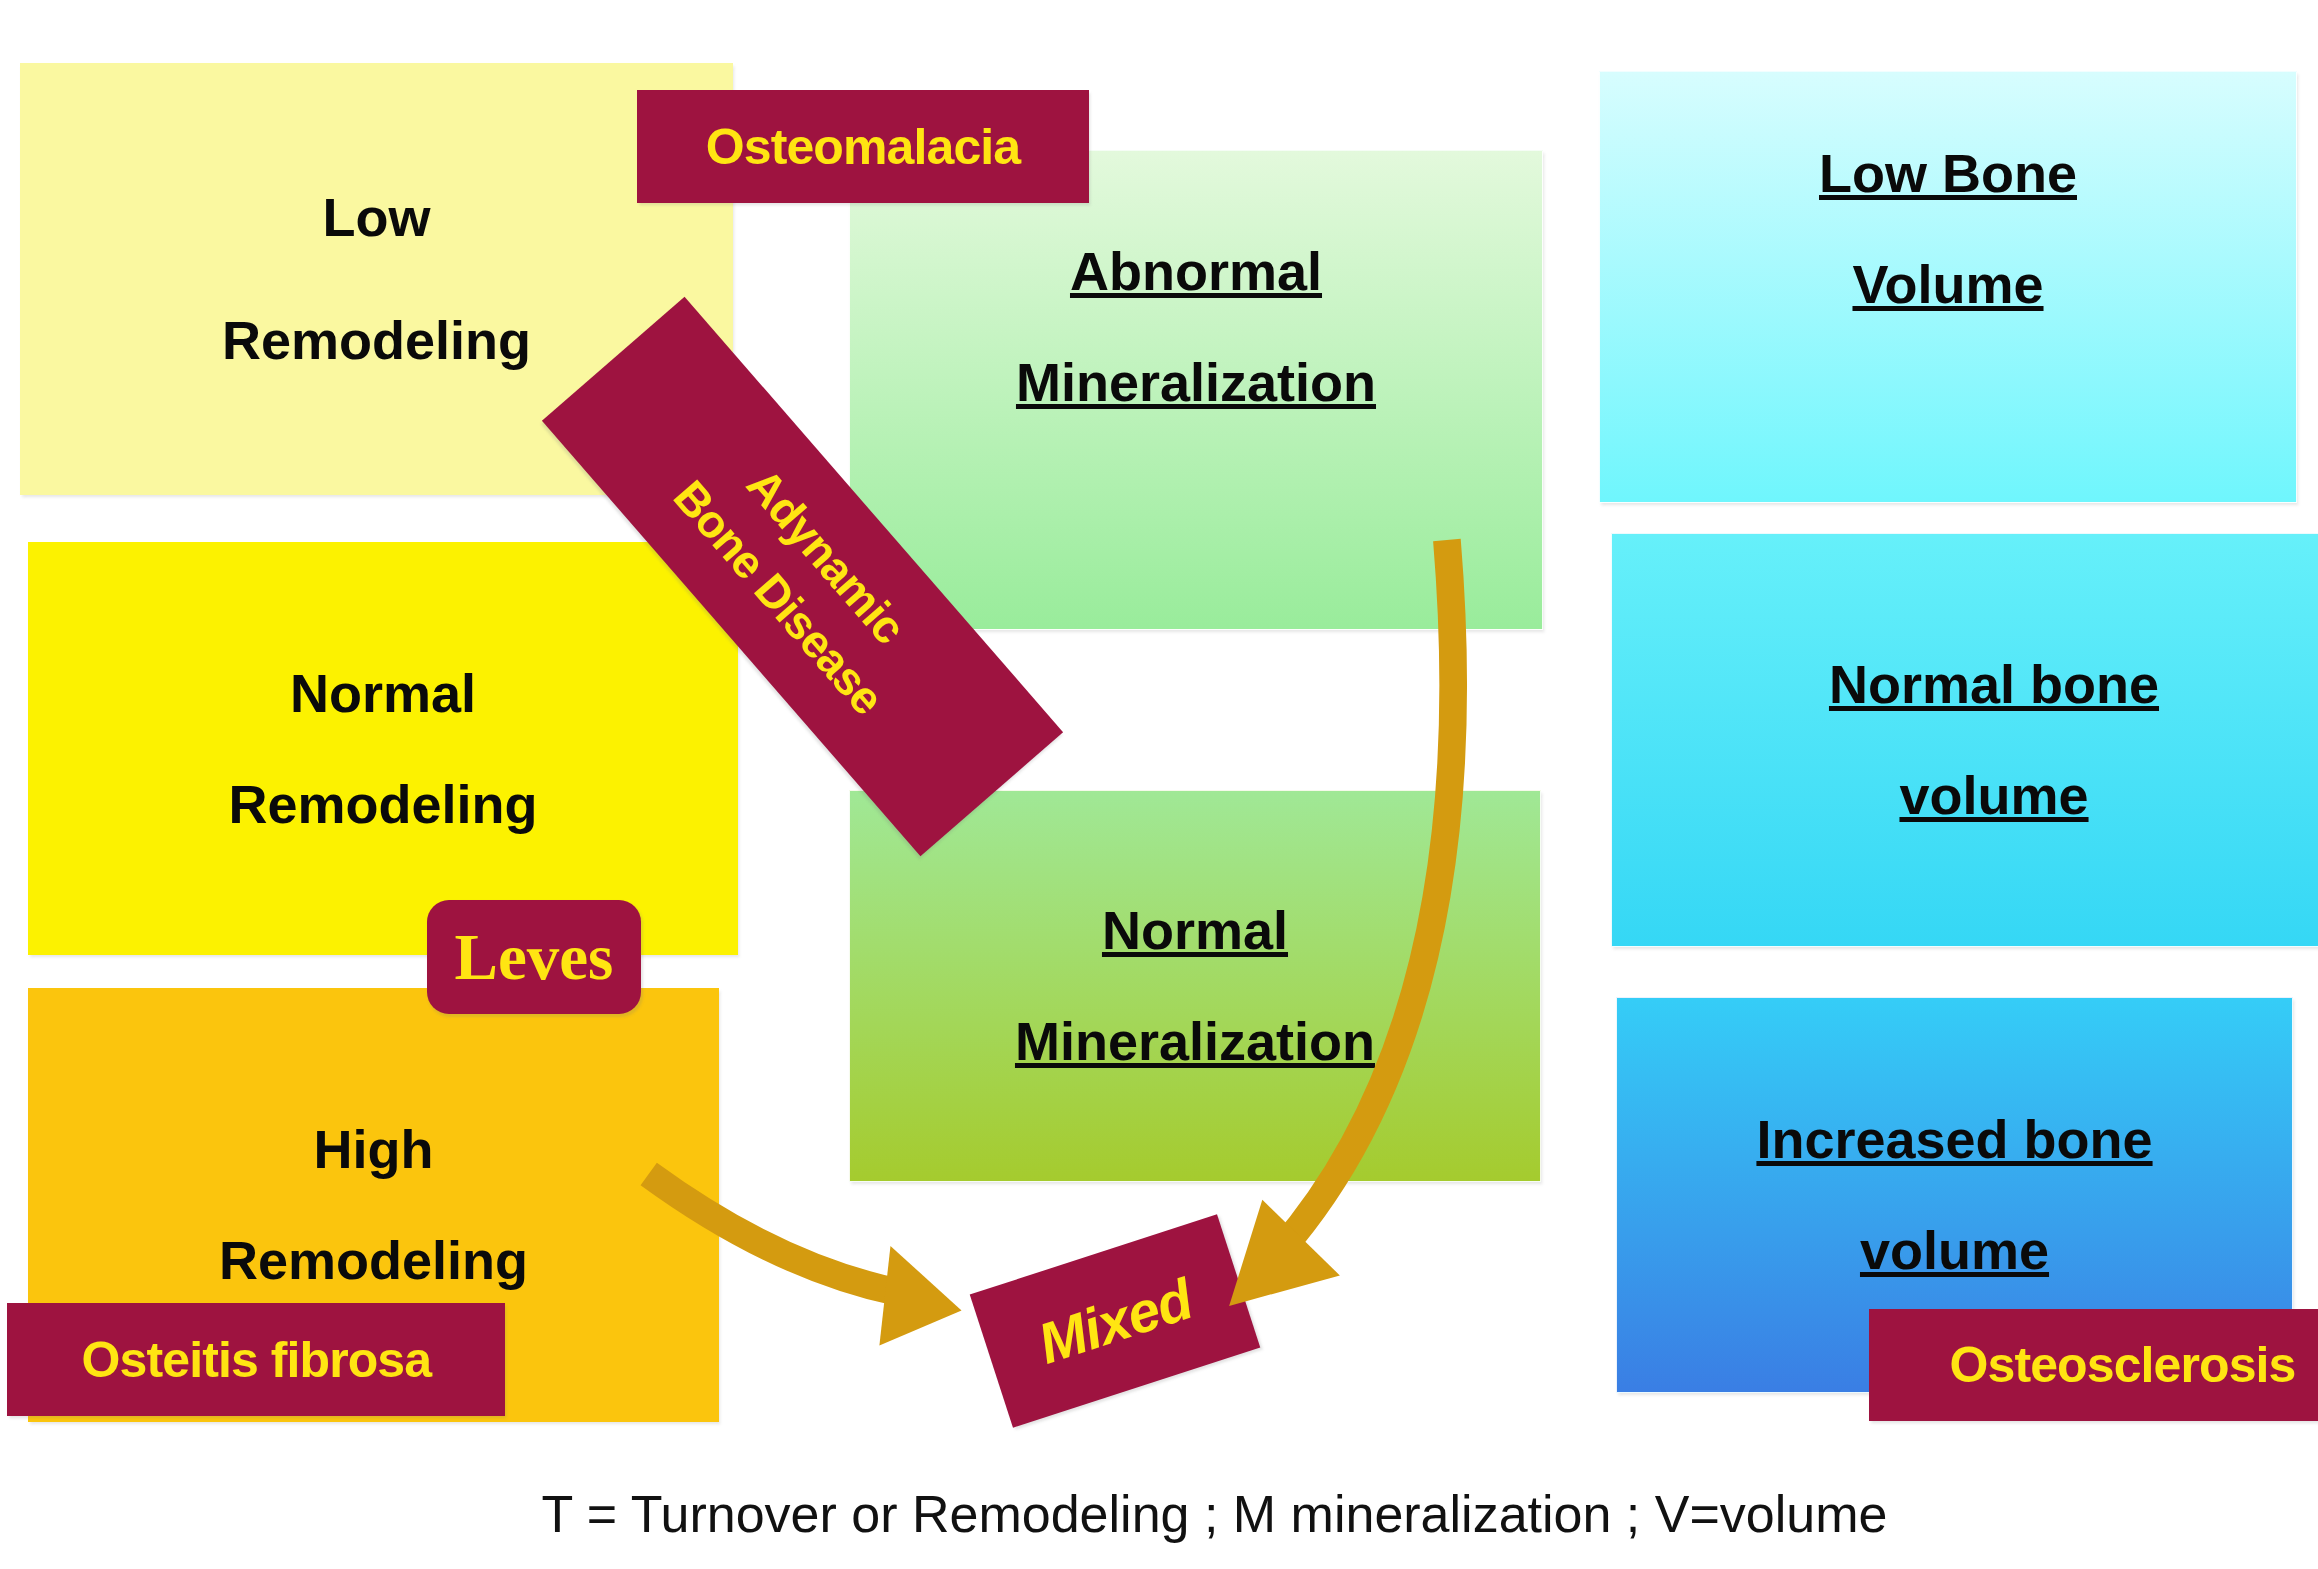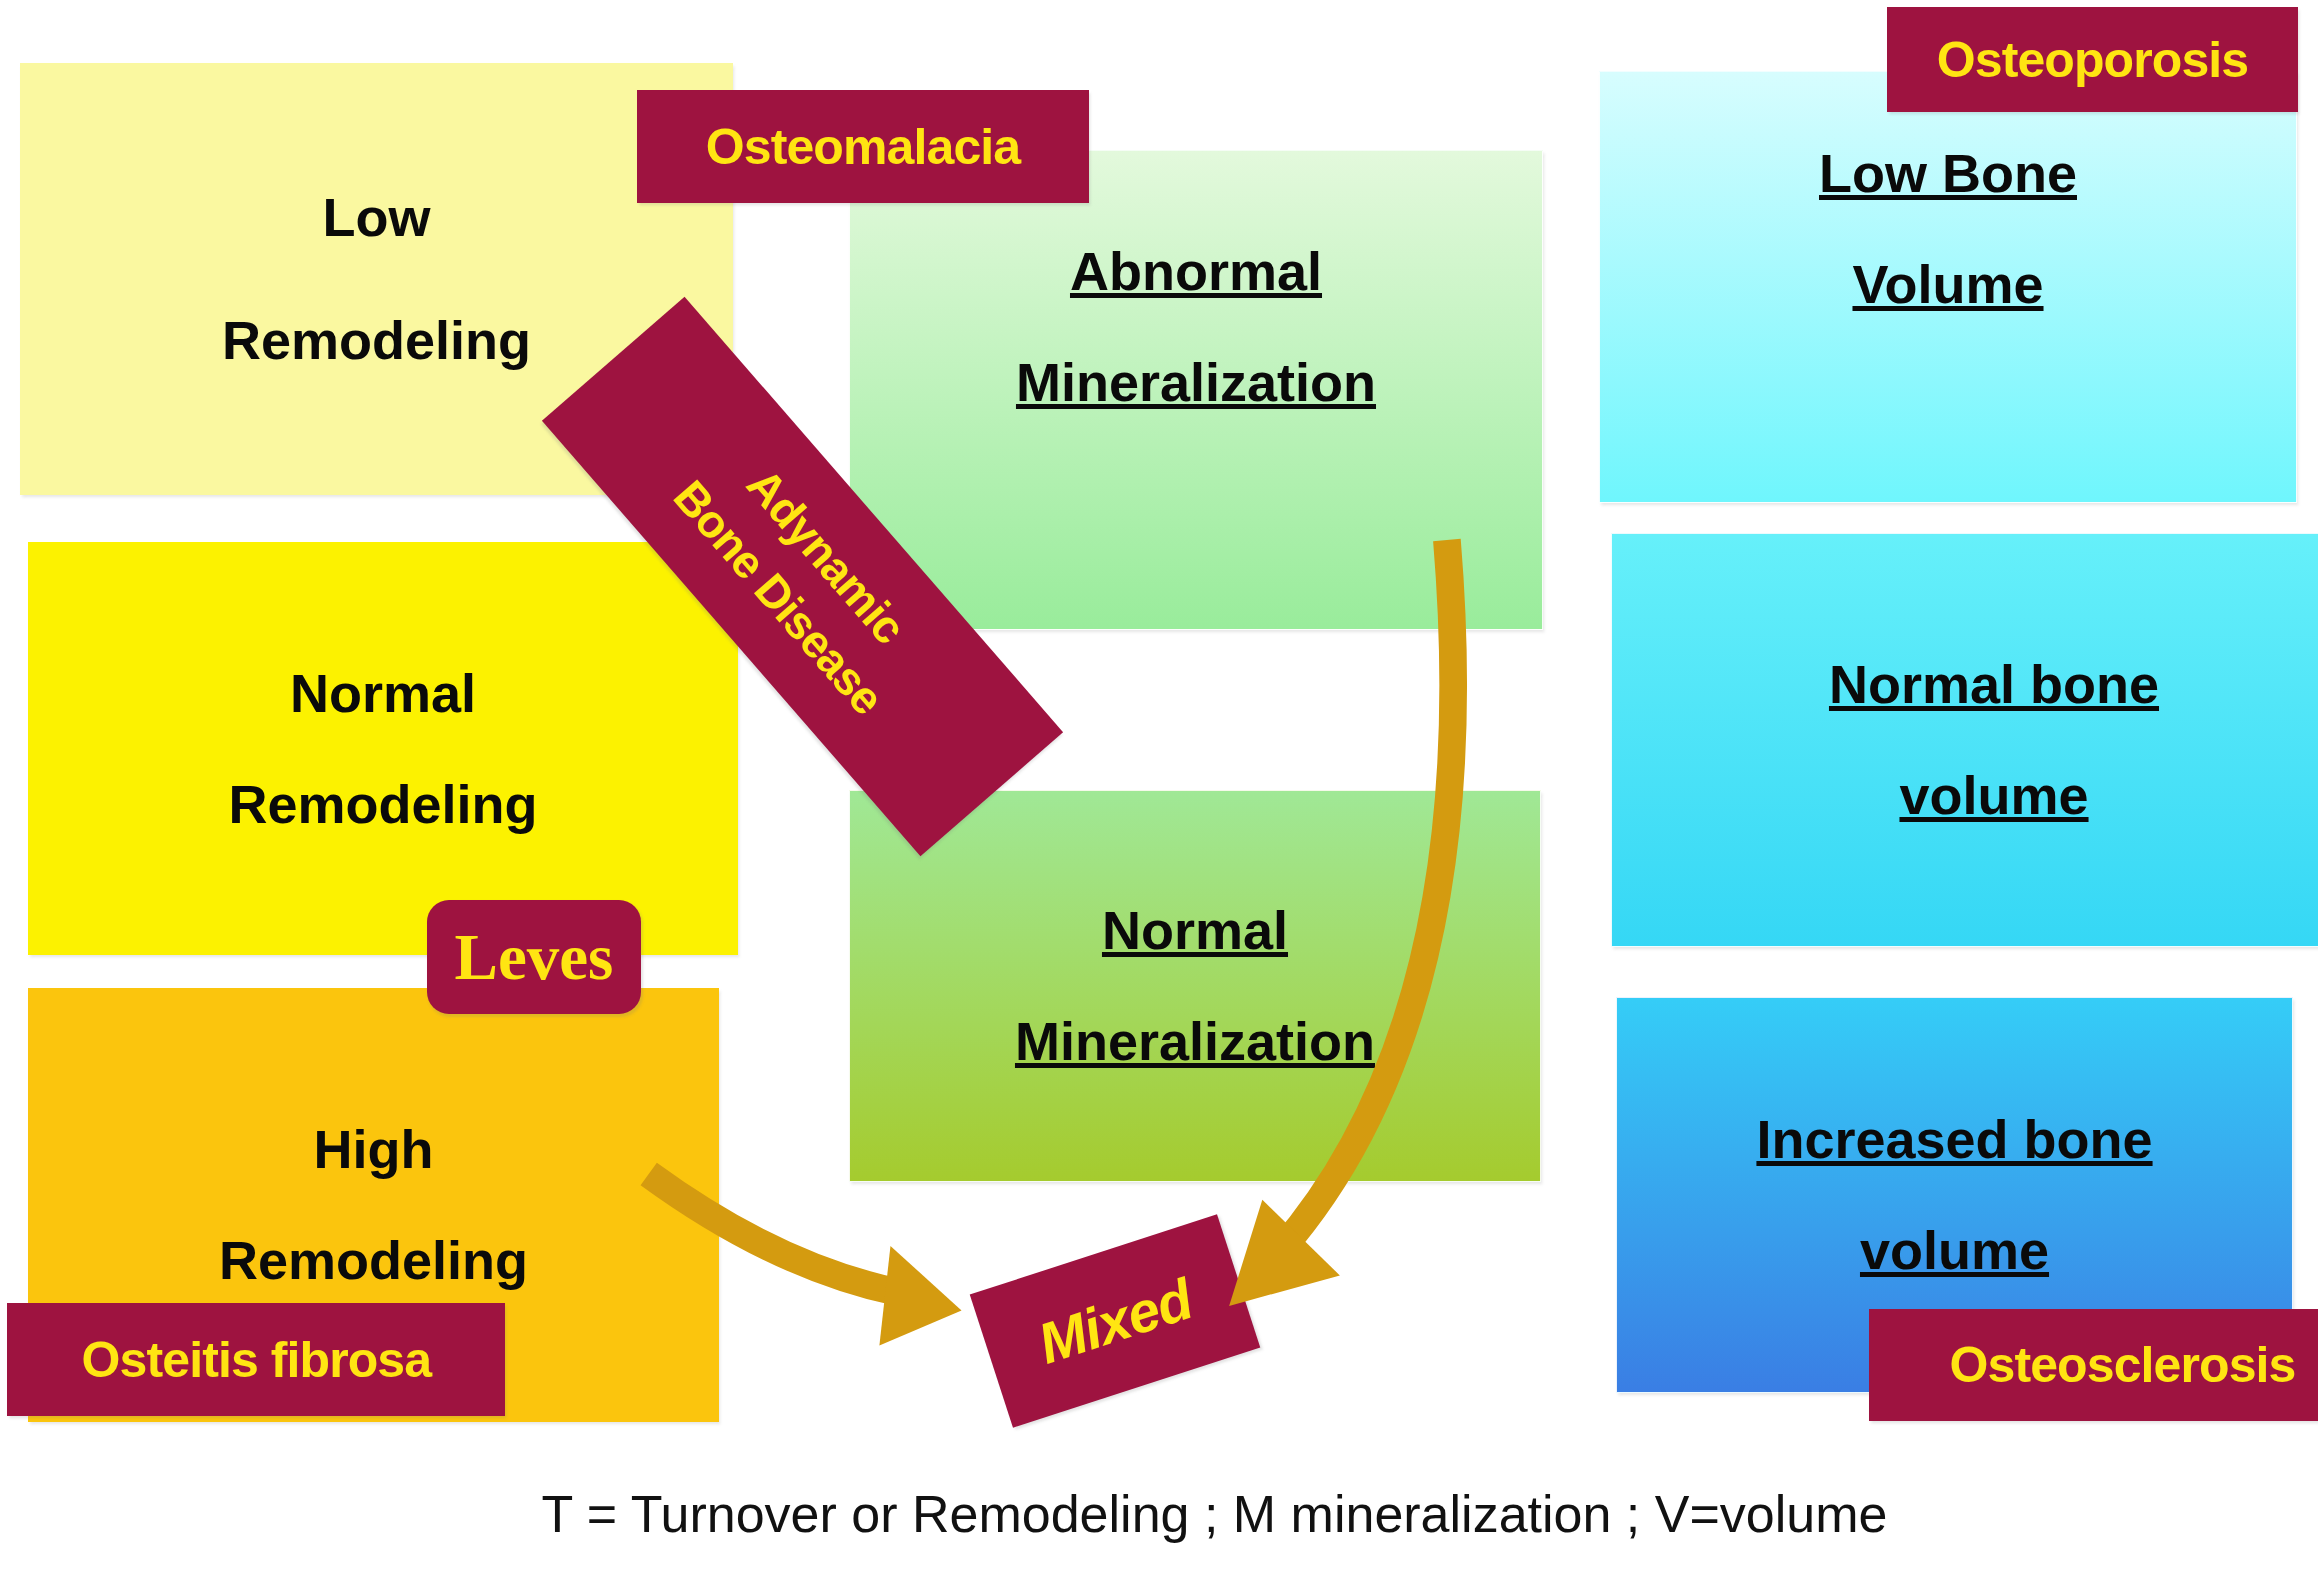--- a/index.html
+++ b/index.html
@@ -112,23 +112,20 @@
 
   <div class="box box-blue grad z-boxes" style="left:1616px;top:997px;width:675px;height:394px;">
     <div>Increased bone</div>
     <div>volume</div>
   </div>
 
   <div class="label z-labels" style="left:637px;top:90px;width:452px;height:113px;">
     <span>Osteomalacia</span>
   </div>
 
-  <div class="label z-labels" style="left:1887px;top:7.4px;width:411px;height:105px;">
-    <span>Osteoporosis</span>
-  </div>
 
   <div class="label ribbon-adynamic z-labels" style="left:514px;top:482px;width:577px;height:189px;flex-direction:column;">
     <div>Adynamic</div>
     <div>Bone Disease</div>
   </div>
 
   <div class="label label-leves z-labels" style="left:427px;top:900px;width:214px;height:114px;">
     <span>Leves</span>
   </div>
 

